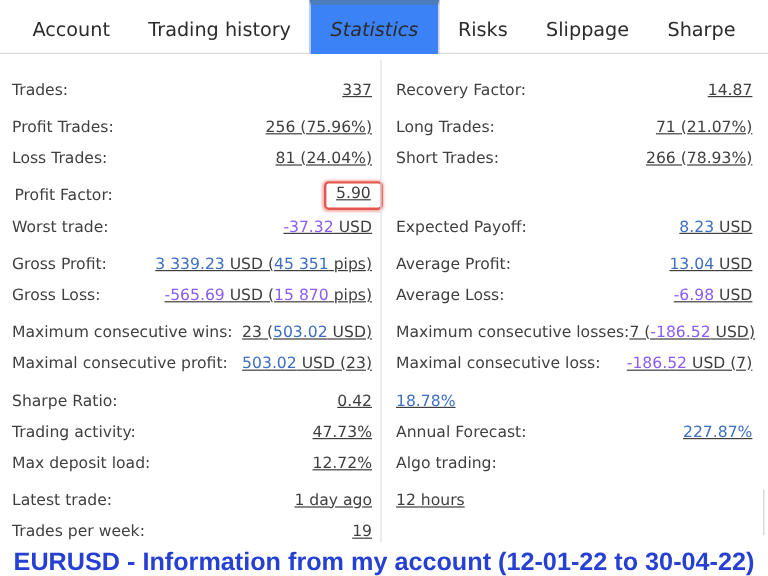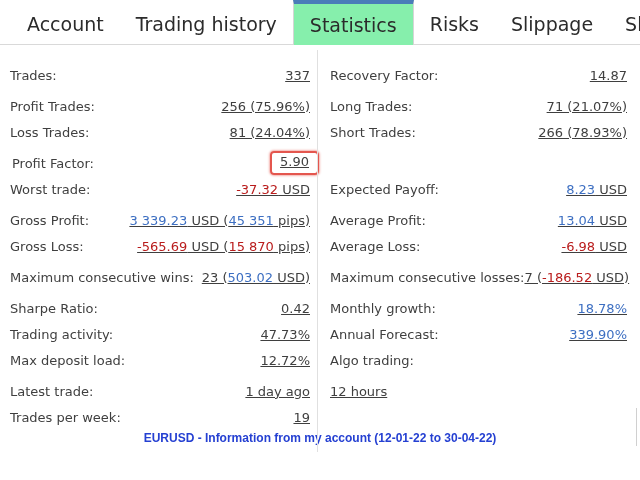--- a/index.html
+++ b/index.html
@@ -17,41 +17,42 @@
   }
 
   
   .tabbar {
     display: flex;
     align-items: stretch;
     height: 45px;
     box-sizing: border-box;
     border-bottom: 1px solid #d9d9d9;
     padding-left: 11px;
-    font-size: 19px;
+    font-size: 16px;
     background: #ffffff;
   }
   .tab {
     display: flex;
     align-items: center;
     padding: 0 16px;
     border-top: 4px solid transparent;
     color: #2b2b2b;
     cursor: pointer;
     box-sizing: border-box;
     white-space: nowrap;
   }
   .tab.active {
     border-top: 4px solid #4a7db9;
     border-left: 1px solid #d5d5d5;
     border-right: 1px solid #d5d5d5;
-    background: #86efac;
+    background: #3b82f6;
     margin-bottom: -1px;
     position: relative;
     z-index: 2;
+    font-style: italic;
   }
 
   
   .stats {
     padding-top: 17px;
     position: relative;
   }
   .row {
     display: flex;
     height: 26px;
@@ -65,21 +66,21 @@
     align-items: center;
     box-sizing: border-box;
   }
   .half.left  { width: 318px; padding: 0 8px 0 10px; }
   .half.right { width: 322px; padding: 0 13px 0 12px; }
   .lab { white-space: nowrap; }
   .val { white-space: nowrap; text-align: right; text-decoration: underline; }
 
   .c-plain { color: #3f3f3f; }
   .c-pos   { color: #3d6fc2; }
-  .c-neg   { color: #b91c1c; }
+  .c-neg   { color: #8b5cf6; }
 
   .hl {
     display: inline-block;
     border: 2px solid #e4564e;
     border-radius: 4px;
     box-shadow: 0 0 2px 1px rgba(228, 86, 78, 0.45);
     padding: 1px 8px 4px 8px;
     margin: -4px -10px -4px 0;
   }
 
@@ -100,21 +101,21 @@
     height: 38px;
     background: #d0d0d0;
   }
 
   
   .caption {
     margin-top: 1px;
     text-align: center;
     font-family: "Liberation Sans", sans-serif;
     font-weight: bold;
-    font-size: 12px;
+    font-size: 21px;
     color: #2540d2;
     white-space: nowrap;
   }
 </style>
 </head>
 <body>
 
 <div class="tabbar">
     <div class="tab">Account</div>
     <div class="tab">Trading history</div>
@@ -194,38 +195,47 @@
     <div class="row gap">
       <div class="half left">
         <span class="lab">Maximum consecutive wins:</span>
         <span class="val"><span class="c-plain">23 (</span><span class="c-pos">503.02</span><span class="c-plain"> USD)</span></span>
       </div>
       <div class="half right">
         <span class="lab">Maximum consecutive losses:</span>
         <span class="val"><span class="c-plain">7 (</span><span class="c-neg">-186.52</span><span class="c-plain"> USD)</span></span>
       </div>
     </div>
+    <div class="row">
+      <div class="half left">
+        <span class="lab">Maximal consecutive profit:</span>
+        <span class="val"><span class="c-pos">503.02</span><span class="c-plain"> USD (23)</span></span>
+      </div>
+      <div class="half right">
+        <span class="lab">Maximal consecutive loss:</span>
+        <span class="val"><span class="c-neg">-186.52</span><span class="c-plain"> USD (7)</span></span>
+      </div>
+    </div>
     <div class="row gap">
       <div class="half left">
         <span class="lab">Sharpe Ratio:</span>
         <span class="val"><span class="c-plain">0.42</span></span>
       </div>
       <div class="half right">
-        <span class="lab">Monthly growth:</span>
         <span class="val"><span class="c-pos">18.78%</span></span>
       </div>
     </div>
     <div class="row">
       <div class="half left">
         <span class="lab">Trading activity:</span>
         <span class="val"><span class="c-plain">47.73%</span></span>
       </div>
       <div class="half right">
         <span class="lab">Annual Forecast:</span>
-        <span class="val"><span class="c-pos">339.90%</span></span>
+        <span class="val"><span class="c-pos">227.87%</span></span>
       </div>
     </div>
     <div class="row">
       <div class="half left">
         <span class="lab">Max deposit load:</span>
         <span class="val"><span class="c-plain">12.72%</span></span>
       </div>
       <div class="half right">
         <span class="lab">Algo trading:</span>
       </div>

